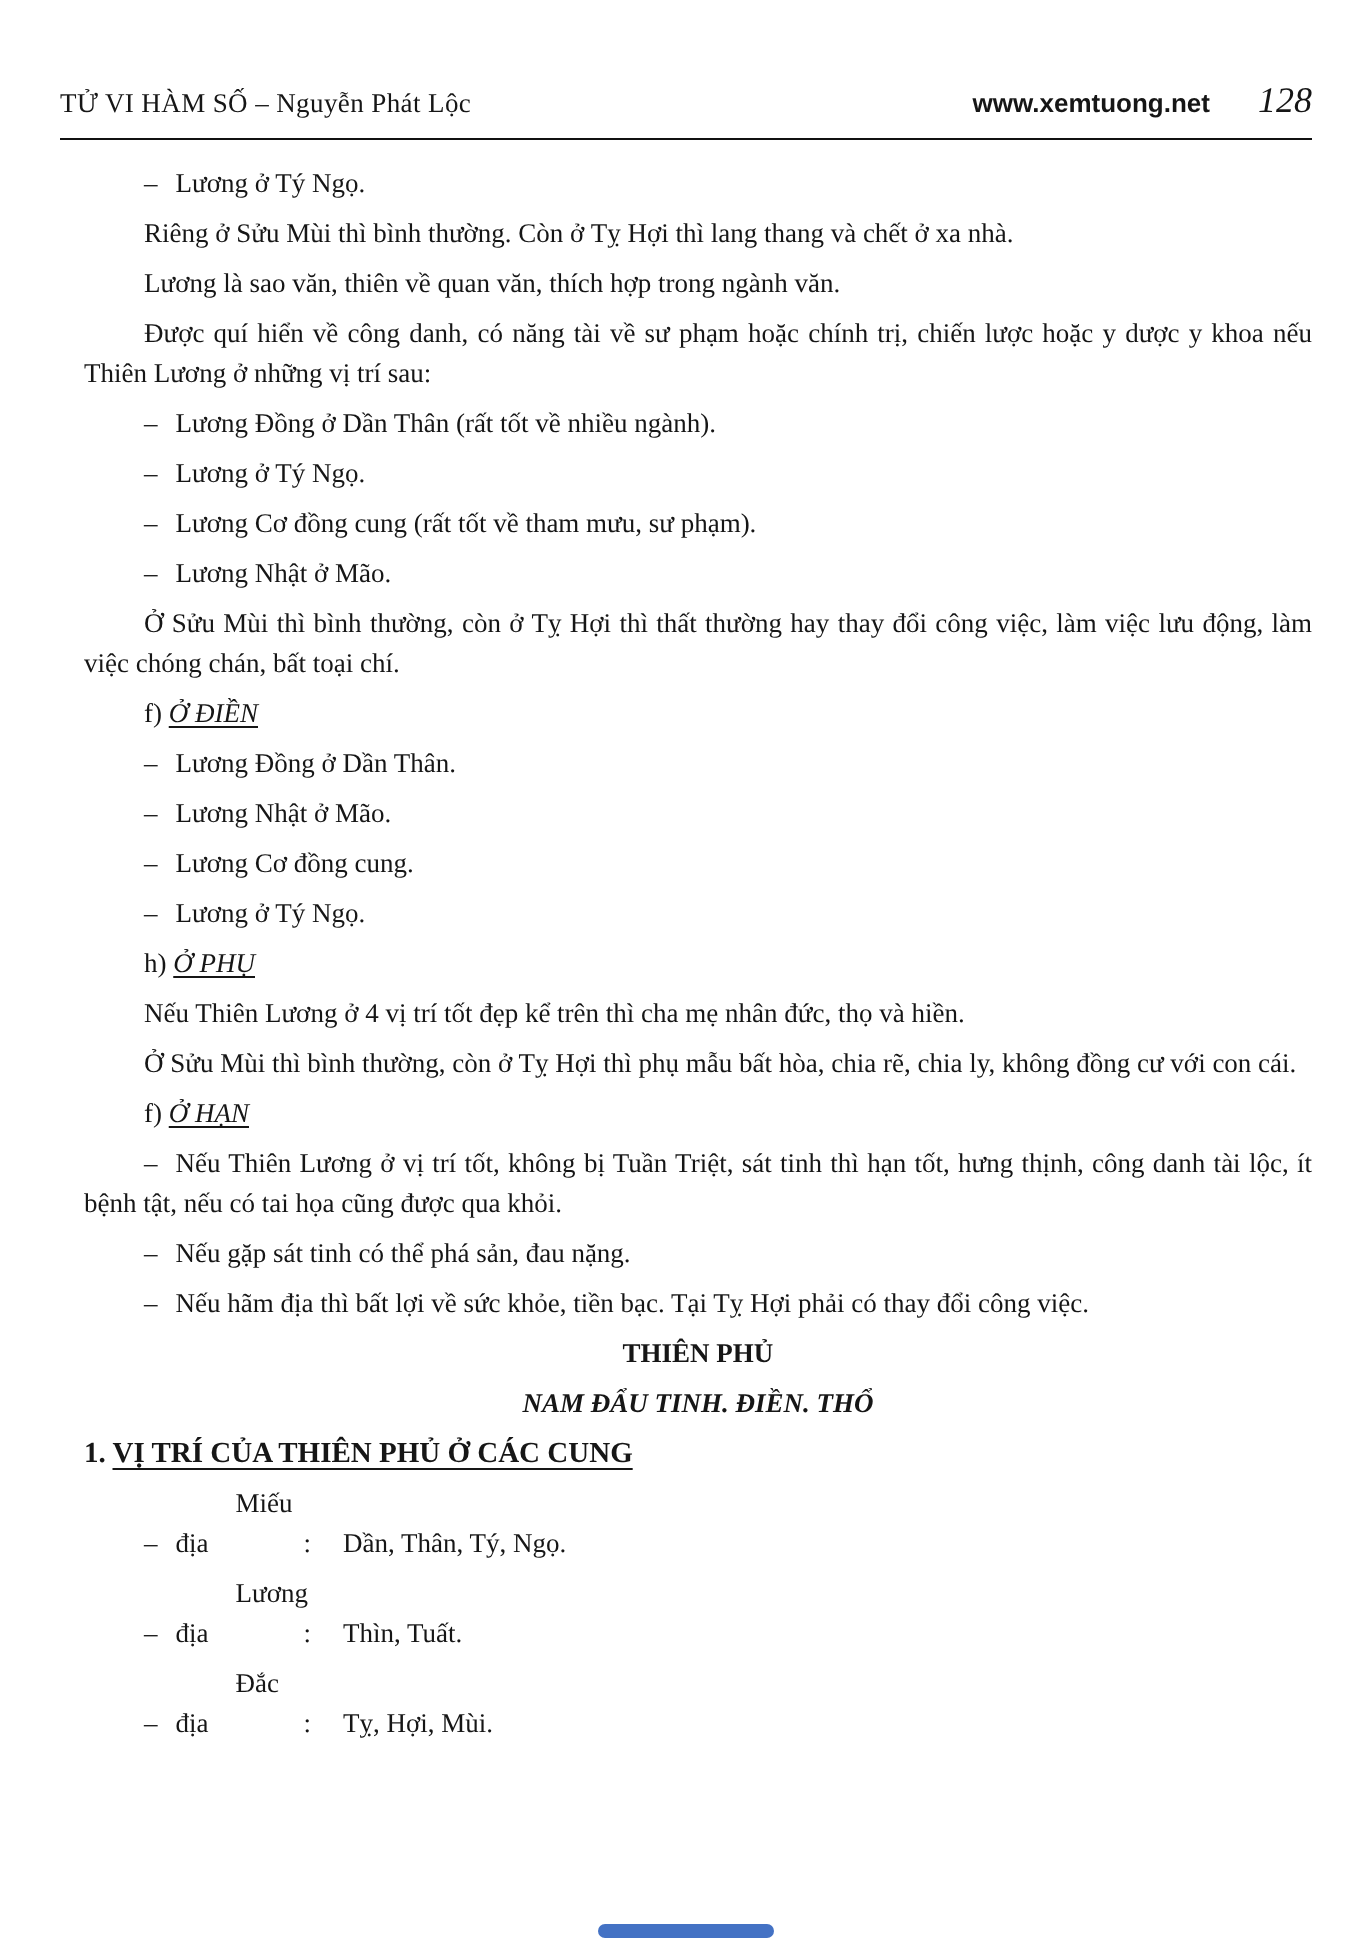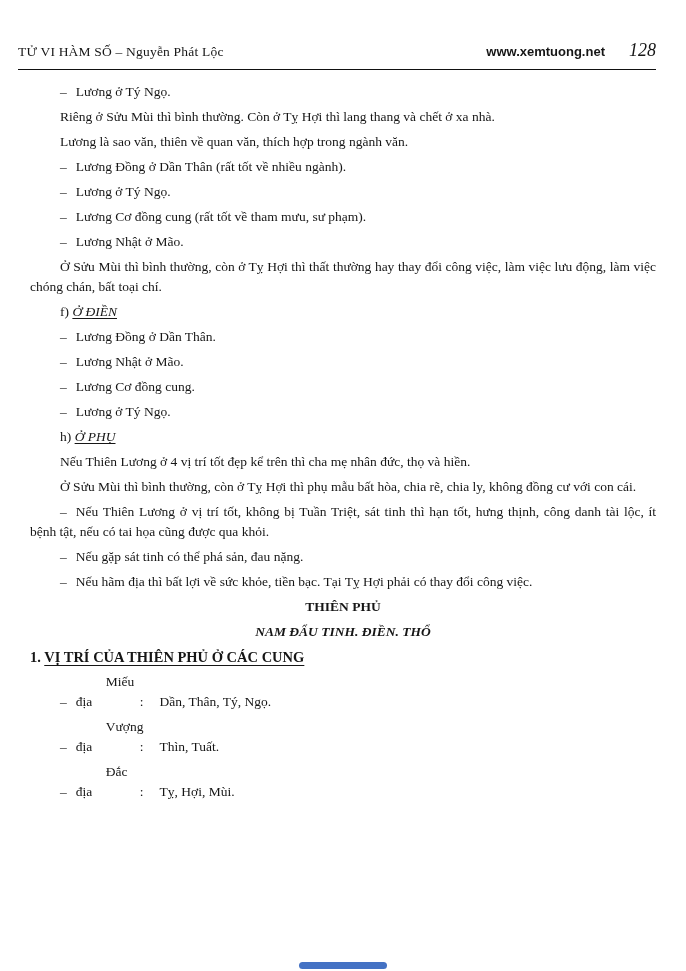--- a/index.html
+++ b/index.html
@@ -1,21 +1,21 @@
 <!DOCTYPE html>
 <html><head>
 <meta charset="utf-8">
 <style>
   html,body{margin:0;padding:0;}
   body{
     width:686px;height:971px;background:#ffffff;color:#161616;
     font-family:"Liberation Serif","DejaVu Serif",serif;
     font-size:13.5px;line-height:20px;overflow:hidden;position:relative;
   }
-  .page{padding:40px 30px 0 18px;}
+  .page{padding:40px 30px 0 30px;}
   .page-header{display:flex;align-items:baseline;}
   .book-title{flex:1;font-size:13.5px;letter-spacing:.2px;}
   .website{font-family:"Liberation Sans","DejaVu Sans",sans-serif;font-weight:bold;font-size:13px;}
   .page-number{font-style:italic;font-size:18px;margin-left:24px;}
   .header-rule{border:0;border-top:1.6px solid #111;margin:7px 0 0 0;}
   .content{padding-left:12px;margin-top:12px;}
   .content p{margin:0 0 5px 0;}
   .line{text-indent:30px;text-align:justify;}
   .dash{padding-right:9px;}
   .subtitle{font-style:italic;text-decoration:underline;text-underline-offset:2px;}
@@ -37,38 +37,40 @@
   <div class="page-header">
     <span class="book-title">TỬ VI HÀM SỐ – Nguyễn Phát Lộc</span>
     <span class="website">www.xemtuong.net</span>
     <span class="page-number">128</span>
   </div>
   <hr class="header-rule">
   <div class="content">
       <p class="line"><span class="dash">–</span>Lương ở Tý Ngọ.</p>
       <p class="line">Riêng ở Sửu Mùi thì bình thường. Còn ở Tỵ Hợi thì lang thang và chết ở xa nhà.</p>
       <p class="line">Lương là sao văn, thiên về quan văn, thích hợp trong ngành văn.</p>
+      <p class="line">Được quí hiển về công danh, có năng tài về sư phạm hoặc chính trị, chiến lược hoặc y dược y khoa nếu Thiên Lương ở những vị trí sau:</p>
       <p class="line"><span class="dash">–</span>Lương Đồng ở Dần Thân (rất tốt về nhiều ngành).</p>
       <p class="line"><span class="dash">–</span>Lương ở Tý Ngọ.</p>
       <p class="line"><span class="dash">–</span>Lương Cơ đồng cung (rất tốt về tham mưu, sư phạm).</p>
       <p class="line"><span class="dash">–</span>Lương Nhật ở Mão.</p>
       <p class="line">Ở Sửu Mùi thì bình thường, còn ở Tỵ Hợi thì thất thường hay thay đổi công việc, làm việc lưu động, làm việc chóng chán, bất toại chí.</p>
       <p class="line"><span>f) </span><span class="subtitle">Ở ĐIỀN</span></p>
       <p class="line"><span class="dash">–</span>Lương Đồng ở Dần Thân.</p>
       <p class="line"><span class="dash">–</span>Lương Nhật ở Mão.</p>
       <p class="line"><span class="dash">–</span>Lương Cơ đồng cung.</p>
       <p class="line"><span class="dash">–</span>Lương ở Tý Ngọ.</p>
       <p class="line"><span>h) </span><span class="subtitle">Ở PHỤ</span></p>
       <p class="line">Nếu Thiên Lương ở 4 vị trí tốt đẹp kể trên thì cha mẹ nhân đức, thọ và hiền.</p>
       <p class="line">Ở Sửu Mùi thì bình thường, còn ở Tỵ Hợi thì phụ mẫu bất hòa, chia rẽ, chia ly, không đồng cư với con cái.</p>
+      <p class="line"><span>f) </span><span class="subtitle">Ở HẠN</span></p>
       <p class="line"><span class="dash">–</span>Nếu Thiên Lương ở vị trí tốt, không bị Tuần Triệt, sát tinh thì hạn tốt, hưng thịnh, công danh tài lộc, ít bệnh tật, nếu có tai họa cũng được qua khỏi.</p>
       <p class="line"><span class="dash">–</span>Nếu gặp sát tinh có thể phá sản, đau nặng.</p>
       <p class="line"><span class="dash">–</span>Nếu hãm địa thì bất lợi về sức khỏe, tiền bạc. Tại Tỵ Hợi phải có thay đổi công việc.</p>
       <p class="center">THIÊN PHỦ</p>
       <p class="center italic">NAM ĐẨU TINH. ĐIỀN. THỔ</p>
       <p class="section"><span>1. </span><span class="sec-title">VỊ TRÍ CỦA THIÊN PHỦ Ở CÁC CUNG</span></p>
       <p class="line def"><span class="dash">–</span><span class="def-label">Miếu địa</span><span class="def-colon">:</span><span class="def-value">Dần, Thân, Tý, Ngọ.</span></p>
-      <p class="line def"><span class="dash">–</span><span class="def-label">Vượng địa</span><span class="def-colon">:</span><span class="def-value">Thìn, Tuất.</span></p>
+      <p class="line def"><span class="dash">–</span><span class="def-label">Lương địa</span><span class="def-colon">:</span><span class="def-value">Thìn, Tuất.</span></p>
       <p class="line def"><span class="dash">–</span><span class="def-label">Đắc địa</span><span class="def-colon">:</span><span class="def-value">Tỵ, Hợi, Mùi.</span></p>
     </div>
 </div>
 
 <div class="scroll-thumb" style="background: rgb(68, 114, 196);"></div>
 
 </body></html>

